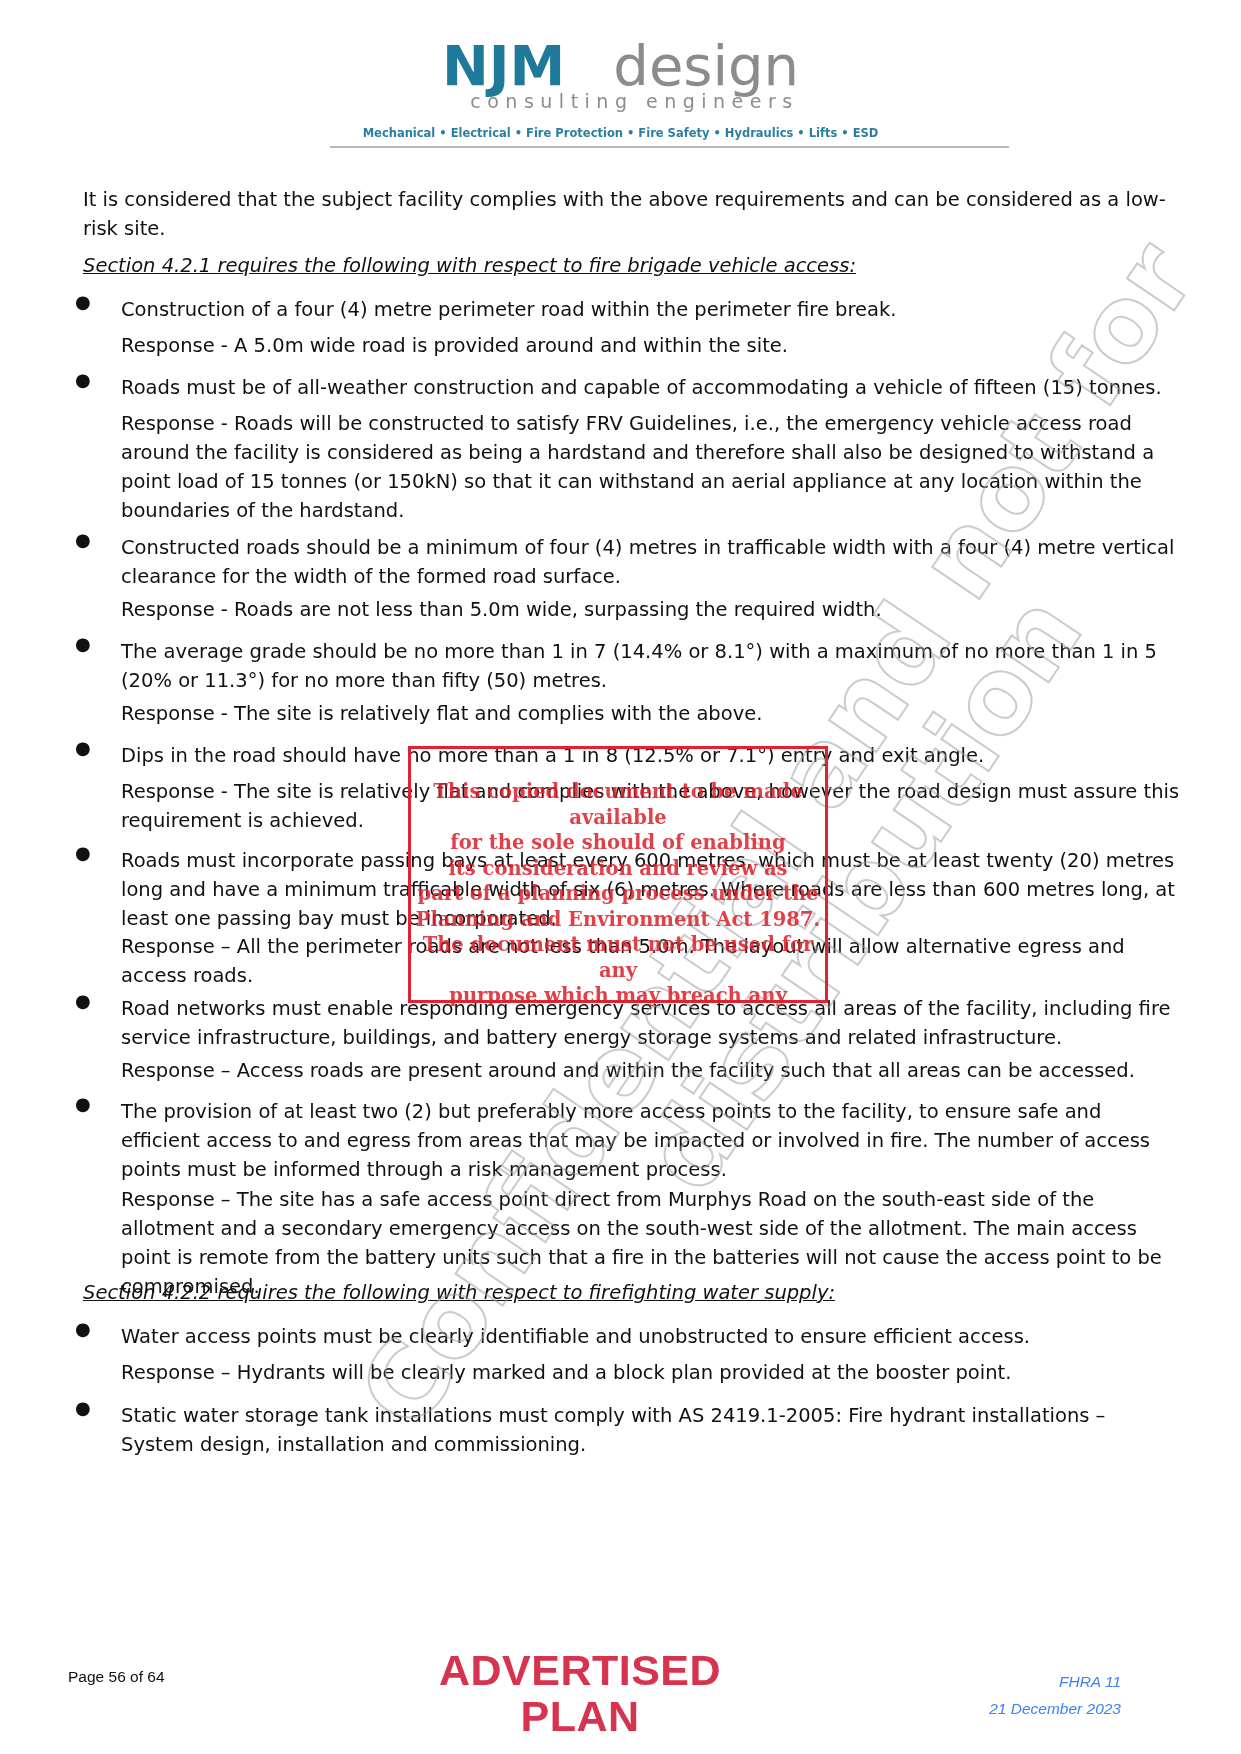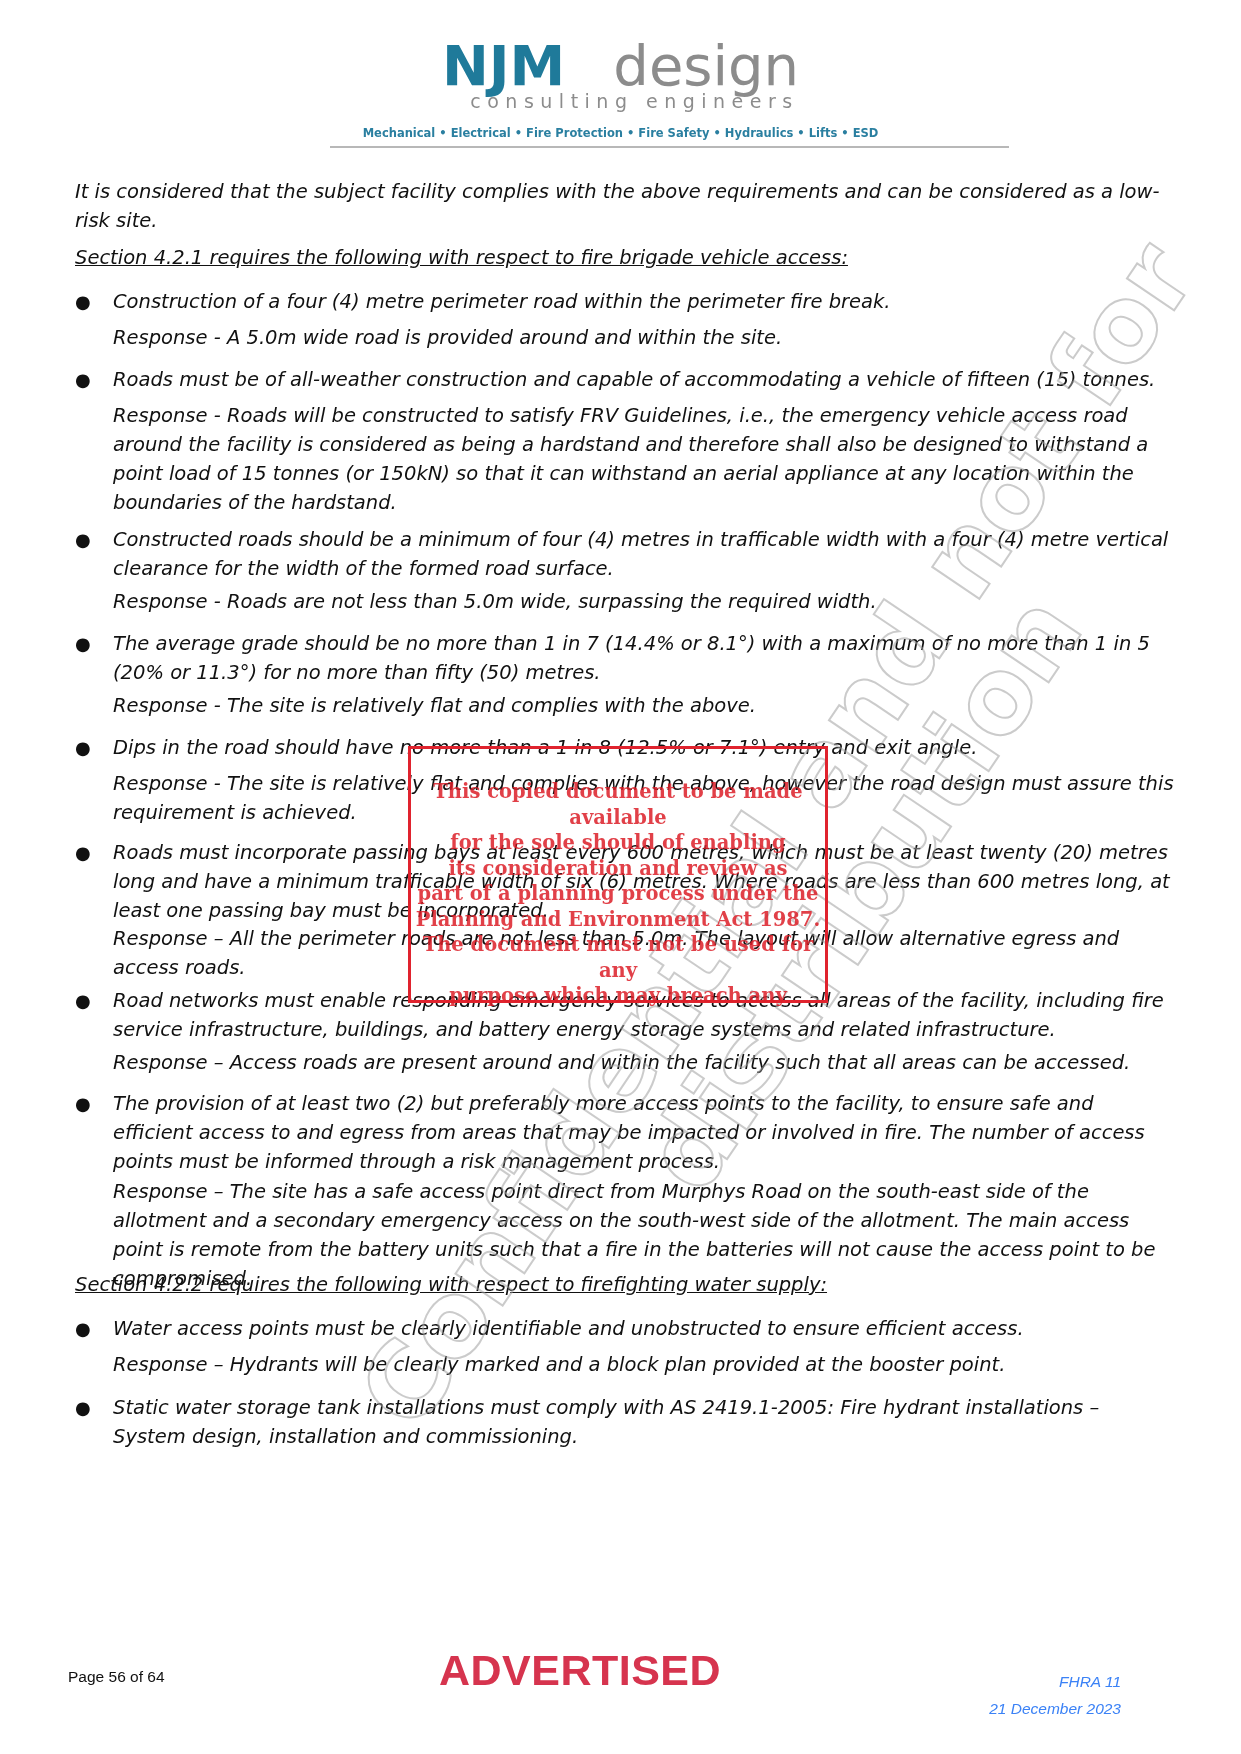--- a/index.html
+++ b/index.html
@@ -11,21 +11,21 @@
     .logo-main { font-family: "DejaVu Sans", sans-serif; font-size: 56px; line-height: 60px; letter-spacing: 0px; }
     .logo-main .njm { color: #1f7a9a; font-weight: bold; }
     .logo-main .design { color: #8c8c8c; font-weight: normal; margin-left: 48px; }
     .logo-sub { color: #8c8c8c; font-size: 19px; letter-spacing: 6.5px; margin-top: -6px; padding-left: 28px; }
     .logo-services { color: #2a7fa0; font-size: 11.5px; margin-top: 14px; font-weight: bold; }
     .logo-rule { position: absolute; left: 330px; width: 679px; top: 146px; height: 2px; background: #b8b8b8; }
 
     
     .content { position: absolute; left: 75px; top: 195px; width: 1100px;
                font-size: 19.5px; line-height: 29px; }
-    .content p { margin: 0; font-style: italic; }
+    .content p { margin: 8px; }
     .para { position: absolute; left: 0; width: 1100px; }
     .bullet-row { position: absolute; left: 0; width: 1100px; }
     .bullet-dot { position: absolute; left: 0; top: 0; width: 32px; font-size: 18px; }
     .bullet-text { position: absolute; left: 38px; width: 1062px; }
     .response { position: absolute; left: 38px; width: 1062px; }
     .section-heading { font-style: italic; text-decoration: underline; }
 
     
     .watermark { position: absolute; left: 120px; top: 760px; transform-origin: center center;
                  transform: rotate(-56deg); pointer-events: none; z-index: 2; }
@@ -138,17 +138,18 @@
   <div>its consideration and review as</div>
   <div>part of a planning process under the</div>
   <div>Planning and Environment Act 1987.</div>
   <div>The document must not be used for any</div>
   <div>purpose which may breach any</div>
 </div>
 
 <div class="footer-left">Page 56 of 64</div>
 <div class="advertised">
   <div>ADVERTISED</div>
+  <div>PLAN</div>
 </div>
 <div class="footer-right">
   <div>FHRA 11</div>
   <div>21 December 2023</div>
 </div>
 
 </body></html>

